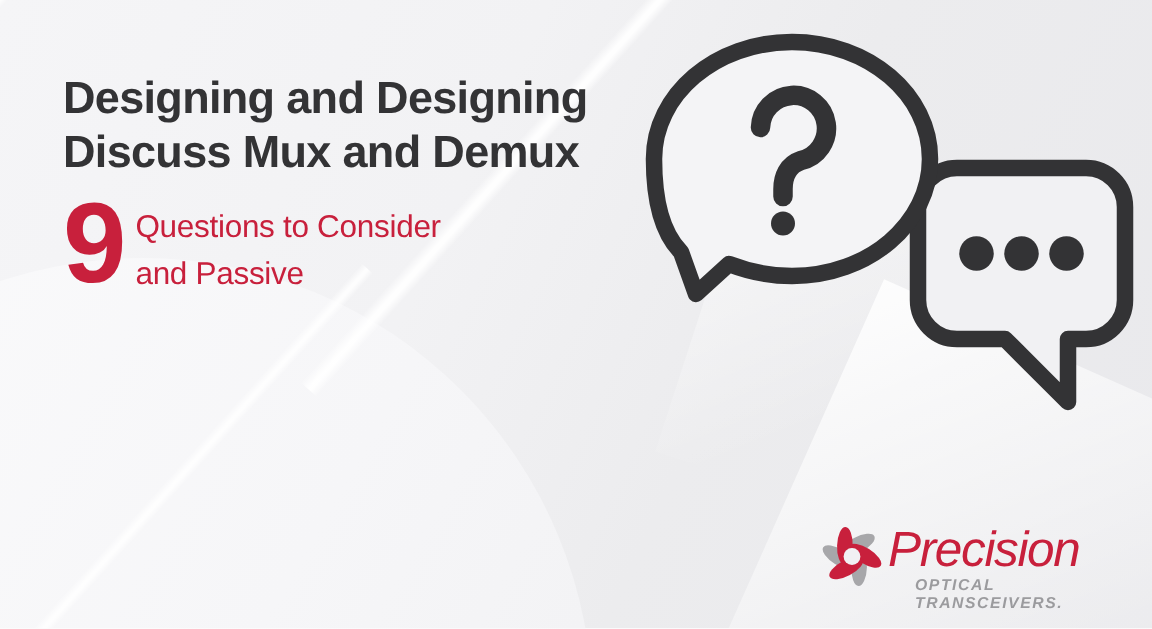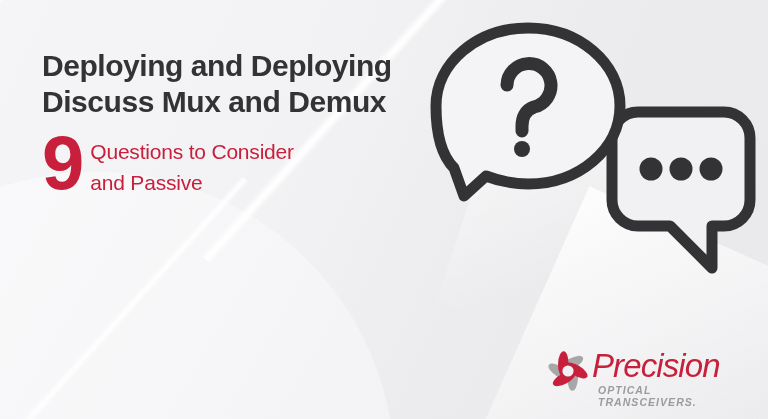--- a/index.html
+++ b/index.html
@@ -180,40 +180,40 @@
 
   .logo-tag {
     display: block;
     color: #9b9b9e;
     font-size: 10.5px;
     line-height: 12px;
     font-weight: bold;
     font-style: italic;
     letter-spacing: 1.05px;
     margin-top: 1px;
-    margin-left: 6px;
+    margin-left: 18px;
   }
 </style>
 </head>
 <body>
 
 <div id="banner">
 
   <div class="bg-layer">
     <div class="bg-circle"></div>
     <div class="bg-wedge-2"></div>
     <div class="bg-wedge"></div>
     <div class="bg-streak streak-c"></div>
     <div class="bg-streak streak-b"></div>
     <div class="bg-streak streak-a"></div>
   </div>
 
   <div class="copy">
     <h1 class="headline">
-      <span class="hl-line">Deploying and Deploying</span>
+      <span class="hl-line">Designing and Designing</span>
       <span class="hl-line">Discuss Mux and Demux</span>
     </h1>
     <div class="sub-row">
       <span class="big-number">9</span>
       <span class="sub-lines">
         <span class="sub-line">Questions to Consider</span>
         <span class="sub-line">and Passive</span>
       </span>
     </div>
   </div>

